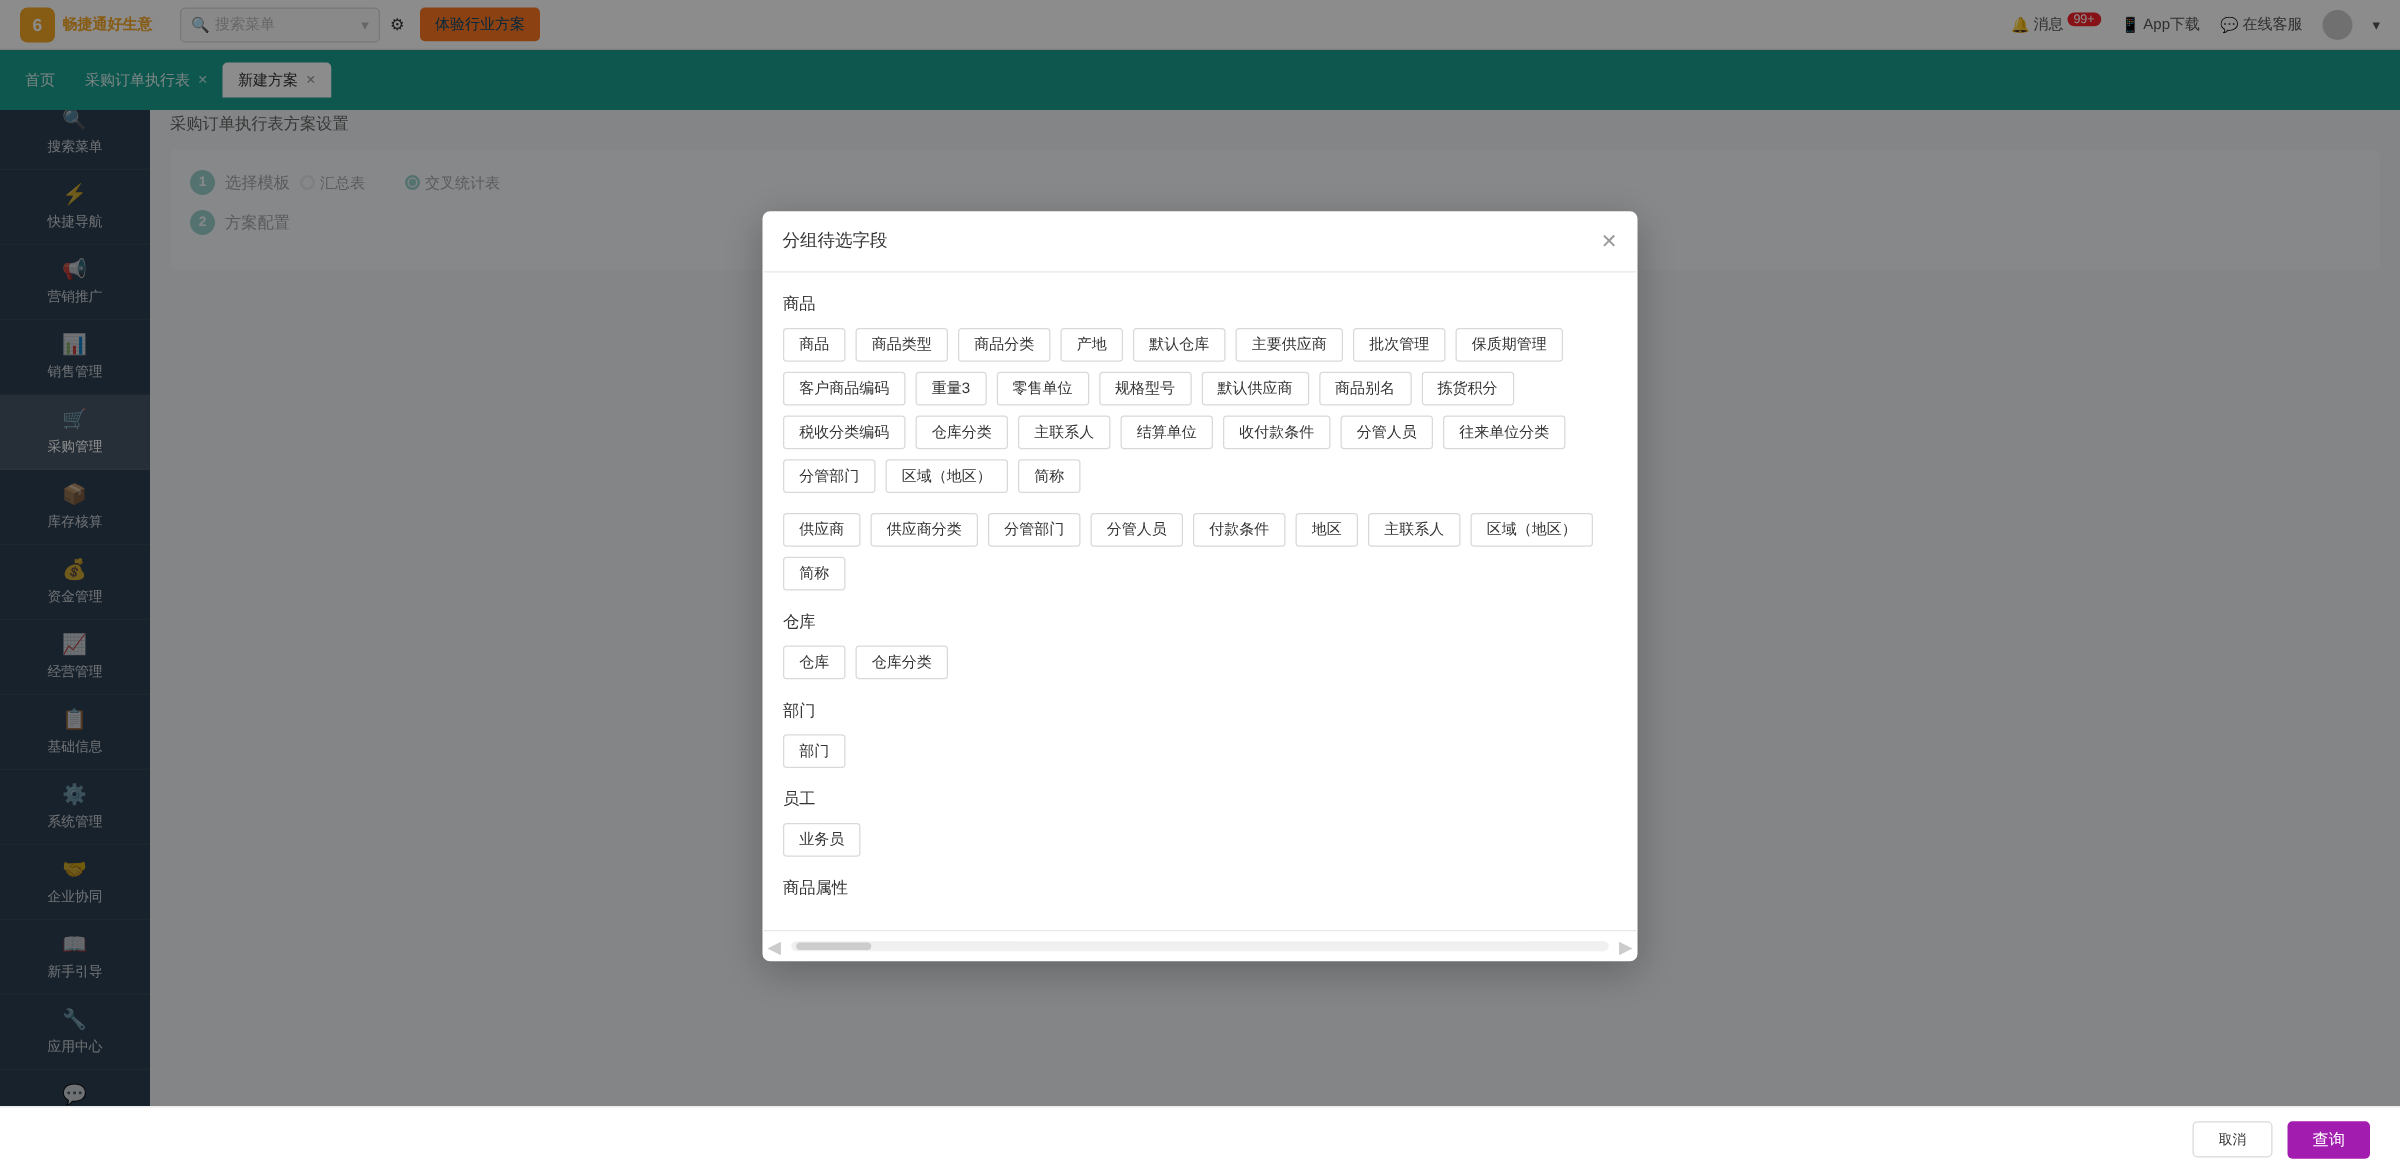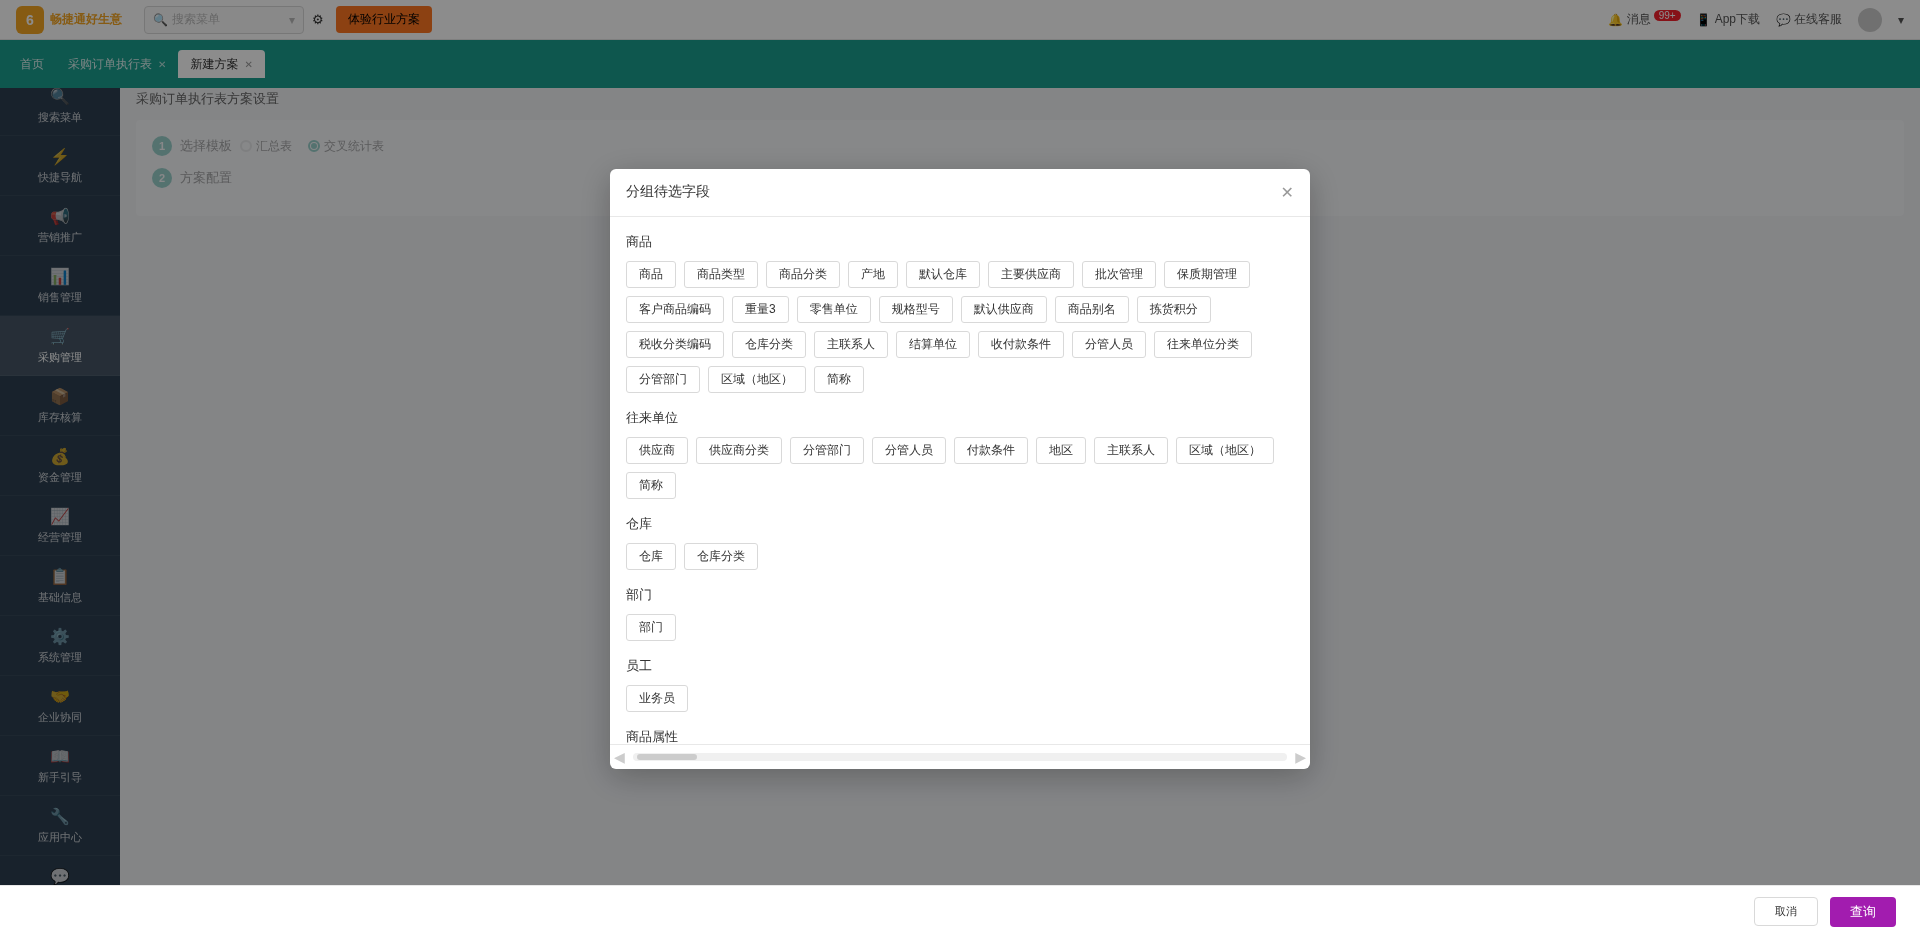--- a/index.html
+++ b/index.html
@@ -36,21 +36,21 @@
       border: 1px solid #d9d9d9;
       border-radius: 4px;
       padding: 0 8px;
       font-size: 12px;
       color: #999;
       background: #fafafa;
       display: flex; align-items: center; gap: 4px;
     }
     .topbar-btn {
       background: #ff7722;
-      color: #000000;
+      color: #0c4a6e;
       border: none;
       border-radius: 4px;
       padding: 5px 12px;
       font-size: 12px;
       cursor: pointer;
     }
     .topbar-right {
       margin-left: auto;
       display: flex; align-items: center; gap: 16px;
       font-size: 12px; color: #555;
@@ -304,21 +304,21 @@
     }
     .step-num {
       width: 20px; height: 20px;
       background: #1a9e8f;
       color: white;
       border-radius: 50%;
       display: flex; align-items: center; justify-content: center;
       font-size: 11px; font-weight: bold;
     }
     .step-label { font-size: 13px; font-weight: 400; }
-    .radio-group { display: flex; align-items: center; gap: 16px; }
+    .radio-group { display: flex; align-items: center; gap: 32px; }
     .radio-item { display: flex; align-items: center; gap: 4px; font-size: 12px; cursor: pointer; }
     .radio-dot {
       width: 12px; height: 12px;
       border: 2px solid #d9d9d9;
       border-radius: 50%;
       display: flex; align-items: center; justify-content: center;
     }
     .radio-dot.checked { border-color: #1a9e8f; }
     .radio-dot.checked::after {
       content: '';
@@ -500,21 +500,20 @@
           <span class="field-tag">收付款条件</span>
           <span class="field-tag">分管人员</span>
           <span class="field-tag">往来单位分类</span>
           <span class="field-tag">分管部门</span>
           <span class="field-tag">区域（地区）</span>
           <span class="field-tag">简称</span>
         </div>
       </div>
 
       <div class="field-section">
-        <div class="field-section-title">往来单位</div>
         <div class="field-tags">
           <span class="field-tag">供应商</span>
           <span class="field-tag">供应商分类</span>
           <span class="field-tag">分管部门</span>
           <span class="field-tag">分管人员</span>
           <span class="field-tag">付款条件</span>
           <span class="field-tag">地区</span>
           <span class="field-tag">主联系人</span>
           <span class="field-tag">区域（地区）</span>
           <span class="field-tag">简称</span>

